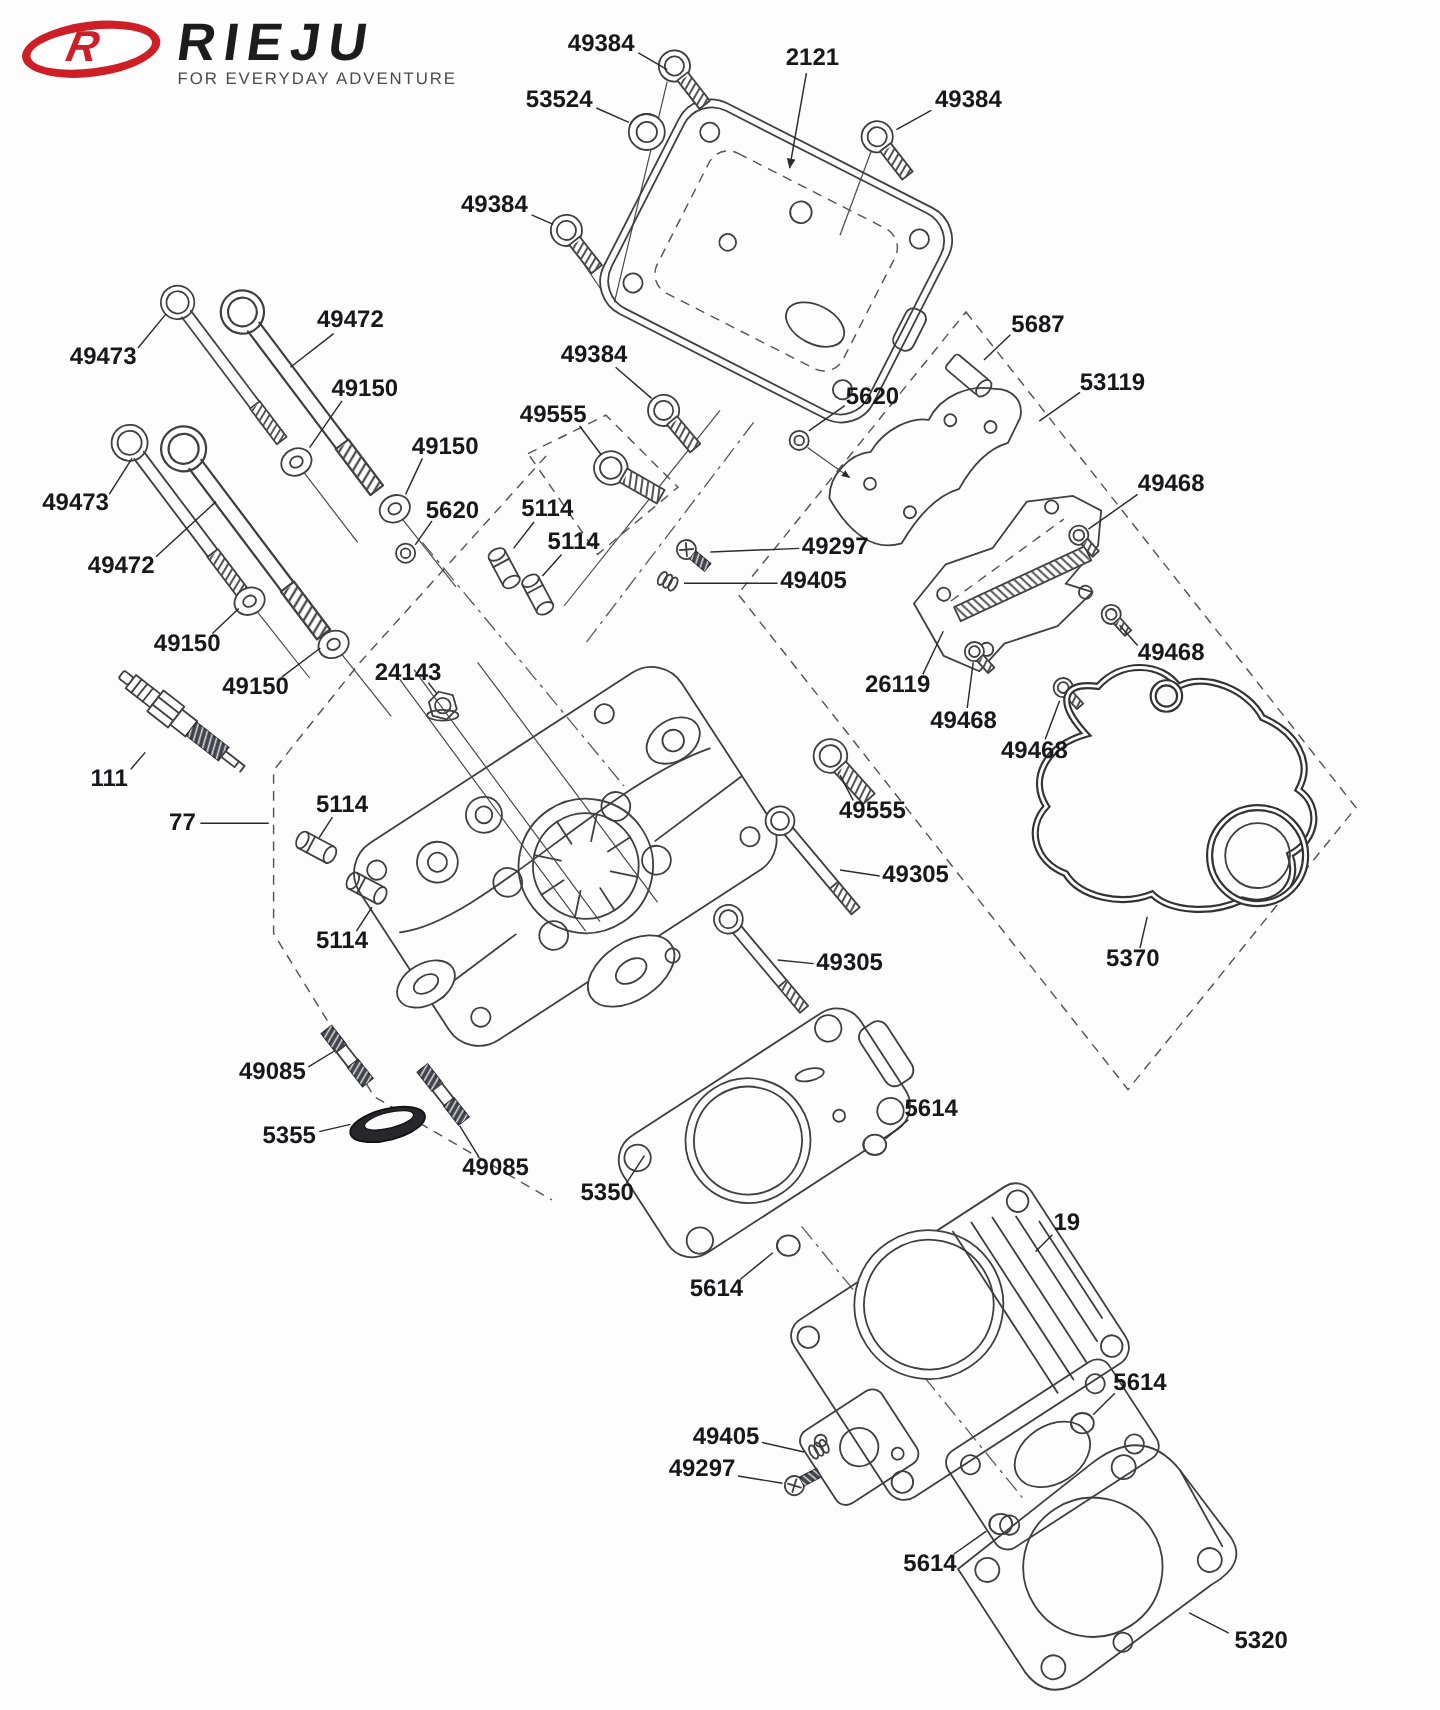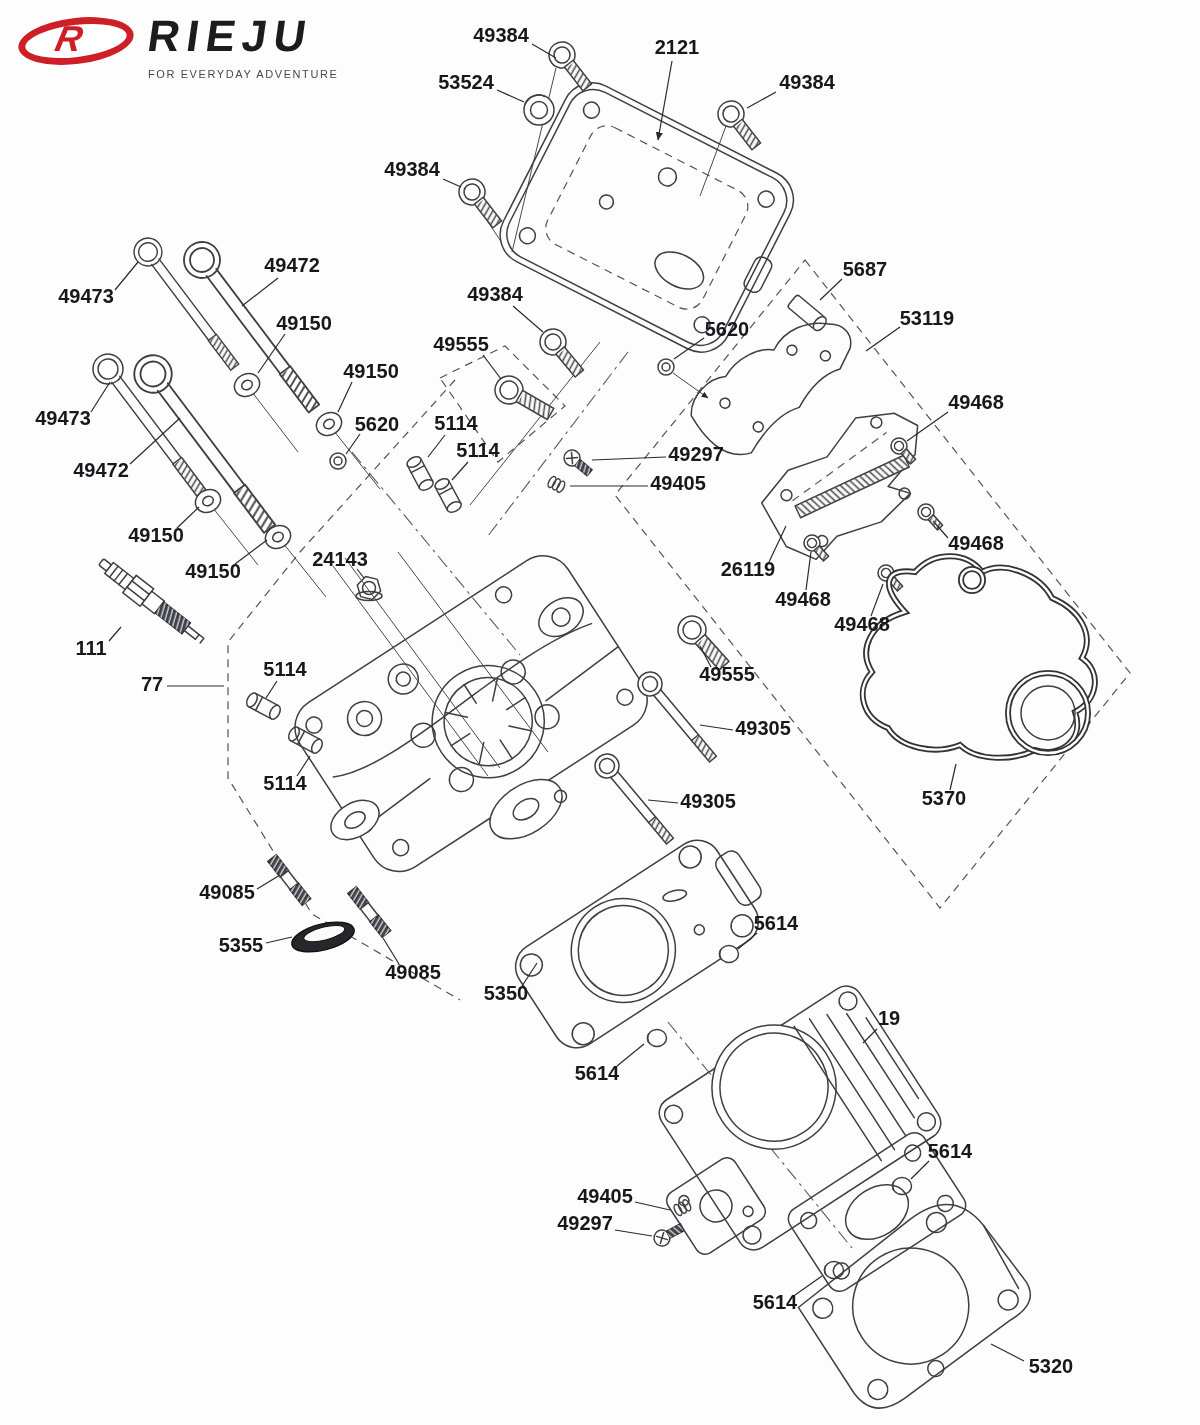--- a/index.html
+++ b/index.html
@@ -8,21 +8,21 @@
   
   .logo{position:absolute;left:18px;top:16px;display:flex;align-items:flex-start;}
   .emblem{position:relative;width:116px;height:46px;margin-top:2px;}
   .emblem .oval{position:absolute;left:0;top:0;width:102px;height:32px;border:7px solid #cf1f26;
         border-radius:50%;transform:rotate(-7deg);background:#fff;}
   .emblem .rletter{position:absolute;left:38px;top:-2px;font-size:36px;line-height:46px;
         font-weight:800;font-style:italic;color:#cf1f26;transform:skewX(-12deg);}
   .wordblock{margin-left:14px;}
   .wordmark{font-size:44px;line-height:40px;font-weight:800;letter-spacing:7px;color:#1c1c1c;
         transform:skewX(-8deg);}
-  .tagline{font-size:11px;letter-spacing:1.6px;color:#4a4a4a;text-align:right;margin-top:12px;
+  .tagline{font-size:14px;letter-spacing:1.6px;color:#4a4a4a;text-align:right;margin-top:1px;
         padding-right:4px;}
   
   svg{position:absolute;left:0;top:0;}
   .ln{stroke:#3f3f43;stroke-width:1.5;fill:none;stroke-linecap:round;stroke-linejoin:round;}
   .lnt{stroke:#4a4a4e;stroke-width:1;fill:none;}
   .fw{fill:#ffffff;}
   .dk{fill:#43434b;stroke:#2c2c31;stroke-width:1.2;}
   .dsh{stroke:#54545a;stroke-width:1.2;fill:none;stroke-dasharray:8 6;}
   .ddt{stroke:#5a5a60;stroke-width:1.1;fill:none;stroke-dasharray:14 5 3 5;}
   .gk{stroke:#333333;stroke-width:6;fill:none;}

